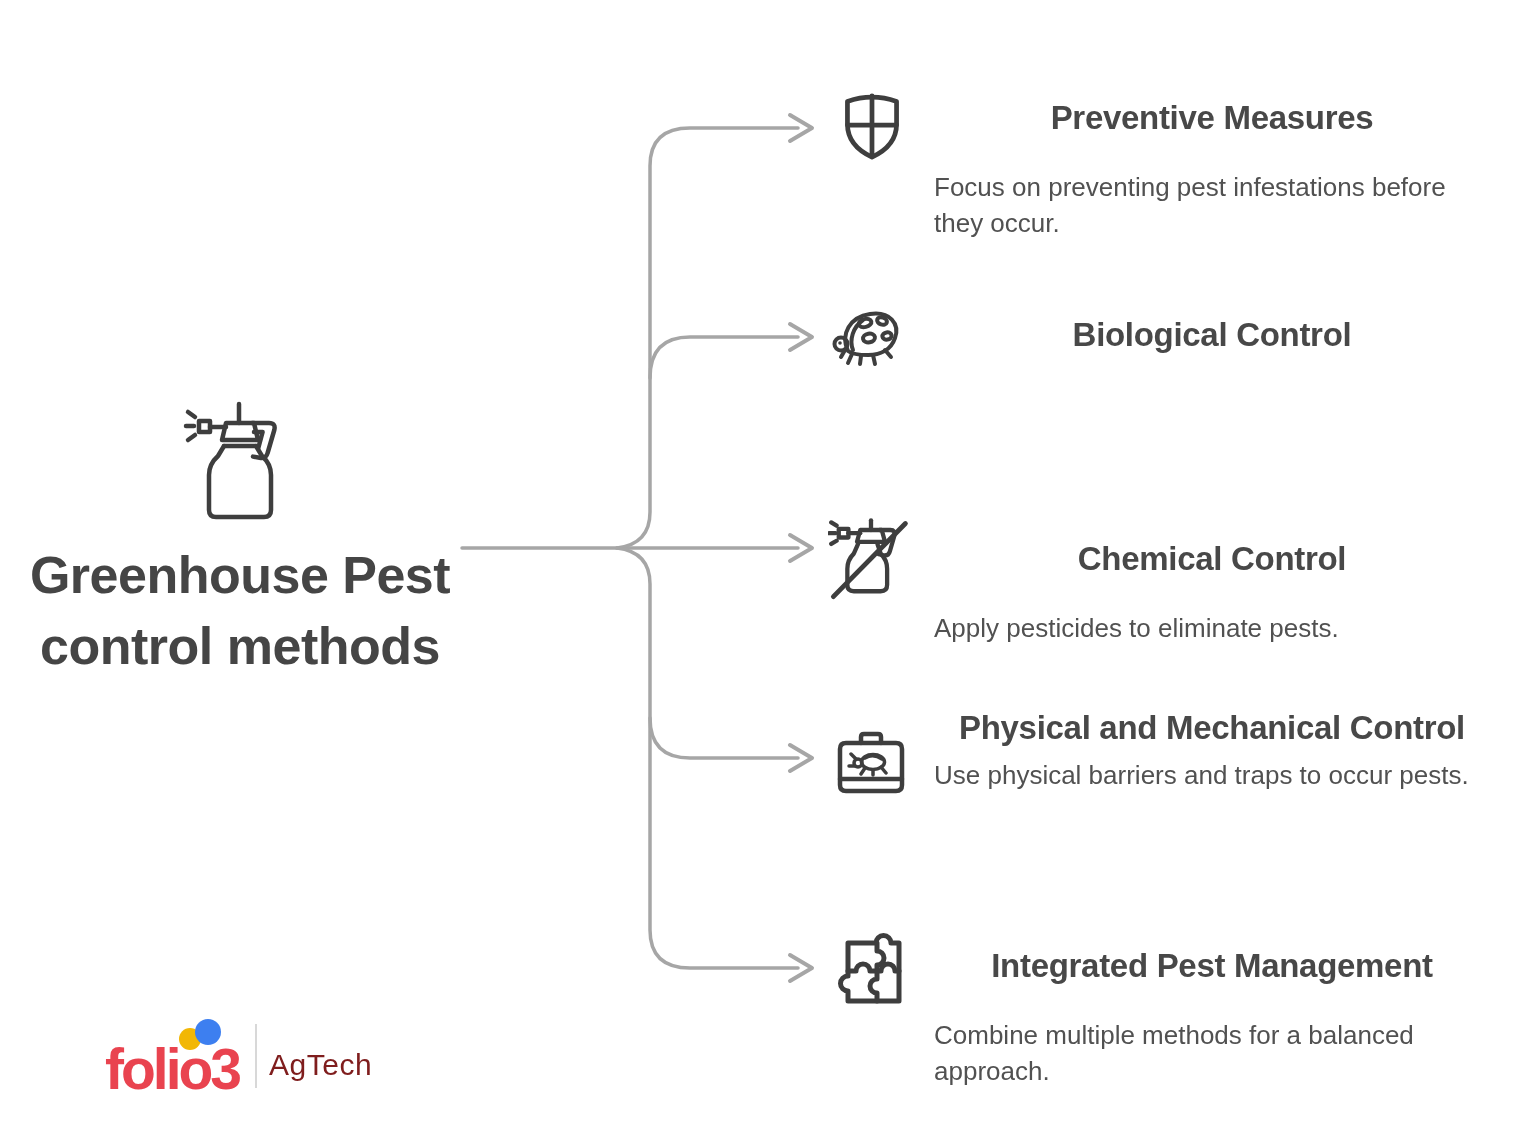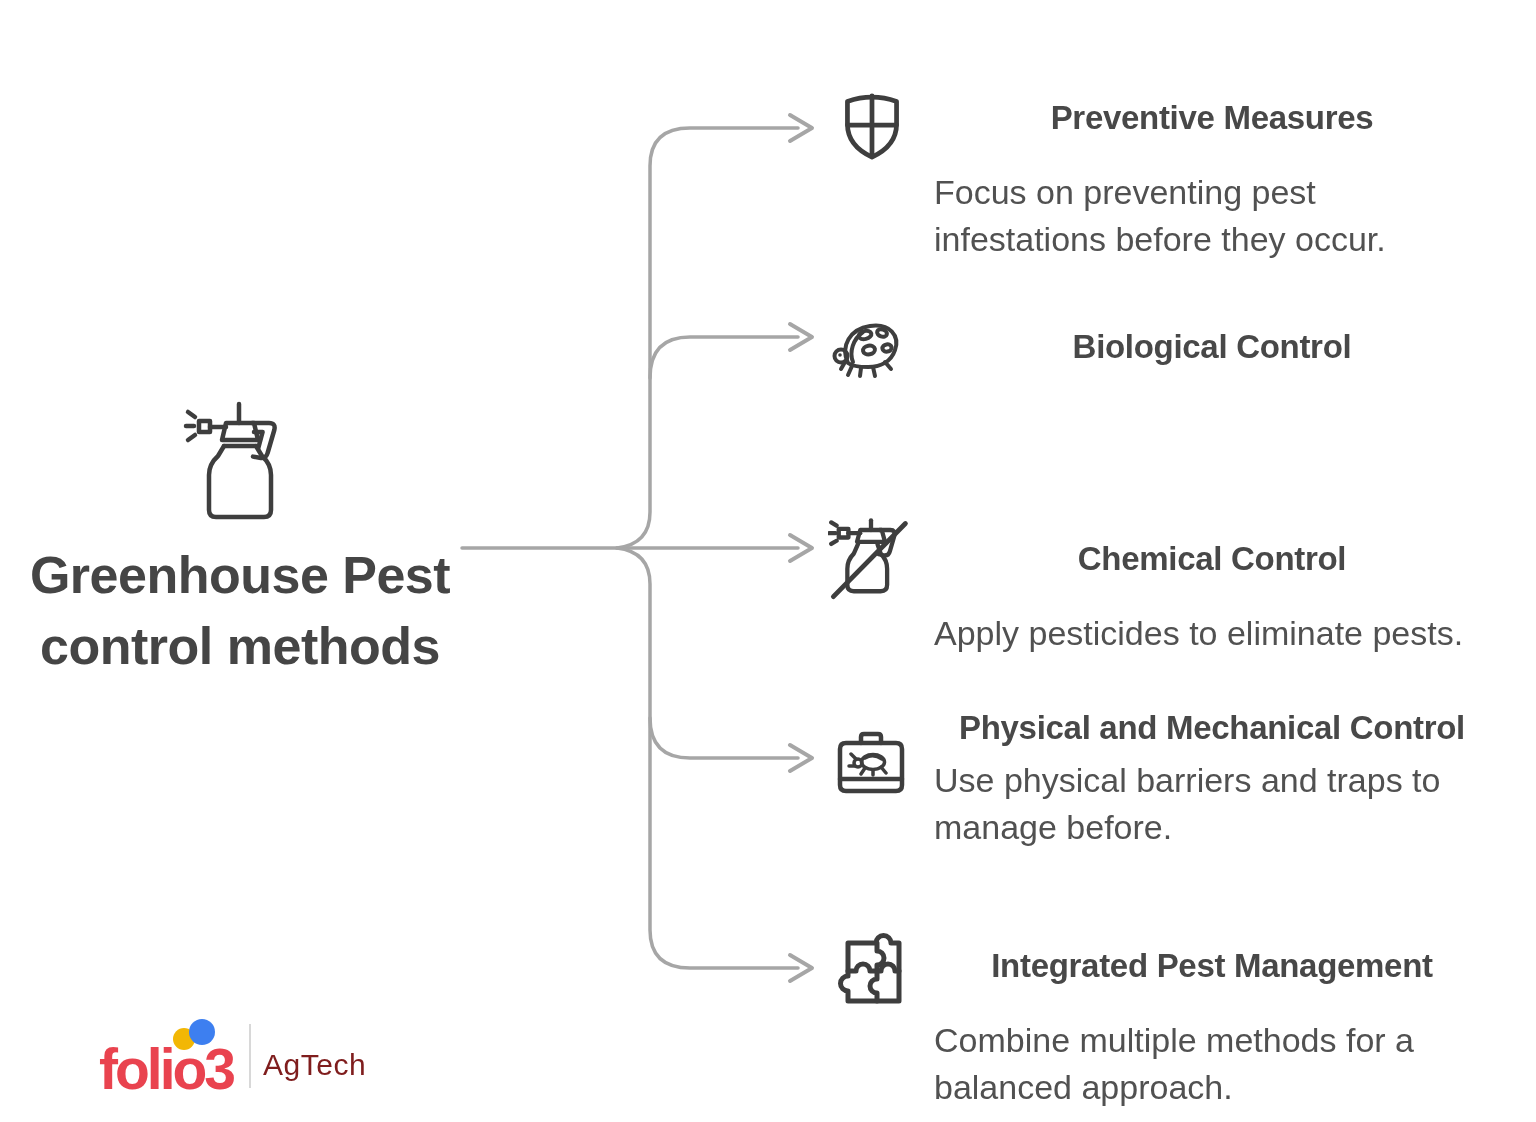--- a/index.html
+++ b/index.html
@@ -10,27 +10,27 @@
   
   .root-icon{position:absolute;left:182px;top:398px;width:120px;height:128px;}
   .root-title{position:absolute;left:28px;top:540px;width:424px;text-align:center;
     font-size:52px;font-weight:700;color:#454545;line-height:1.36;letter-spacing:-0.5px;}
 
   
   .branch{position:absolute;left:830px;width:690px;}
   .branch-icon{position:absolute;left:0;top:0;}
   .branch-text{margin-left:104px;width:556px;}
   .branch-title{font-size:33px;font-weight:700;color:#484848;margin:0;line-height:1.42;letter-spacing:-0.3px;text-align:center;}
-  .branch-desc{font-size:34px;color:#515151;margin:0;line-height:1.4;}
+  .branch-desc{font-size:26px;color:#515151;margin:0;line-height:1.4;}
 
   
   .ico{stroke:#3e3e3e;fill:none;stroke-linecap:round;stroke-linejoin:round;}
 
   
-  .logo{position:absolute;left:99px;top:1018px;width:330px;height:92px;text-decoration:underline;}
+  .logo{position:absolute;left:105px;top:1018px;width:330px;height:92px;text-decoration:underline;}
   .logo-brand{position:absolute;left:0;top:18px;font-size:57px;font-weight:800;
     letter-spacing:-3px;color:#e9434f;}
   .logo-dot-yellow{position:absolute;left:74px;top:10px;width:22px;height:22px;border-radius:50%;background:#f2b705;}
   .logo-dot-blue{position:absolute;left:90px;top:1px;width:26px;height:26px;border-radius:50%;background:#3d7ff0;}
   .logo-divider{position:absolute;left:150px;top:6px;width:2px;height:64px;background:#d8d8d8;}
   .logo-suffix{position:absolute;left:164px;top:30px;font-size:30px;font-weight:500;color:#7f1d1d;letter-spacing:0.5px;}
 </style>
 </head>
 <body>
 
@@ -78,21 +78,21 @@
         <path d="M10 13 Q36 4 62 13 V37 Q62 60 36 72 Q10 60 10 37 Z"></path>
         <path d="M10 38 H62 M36 7 V71"></path>
       </svg>
     </div>
     <div class="branch-text">
       <h3 class="branch-title">Preventive Measures</h3>
       <p class="branch-desc" style="margin-top:27px;">Focus on preventing pest infestations before they occur.</p>
     </div>
   </div>
 
-  <div class="branch" style="top:312px;margin-top:12px;">
+  <div class="branch" style="top:312px;">
     <div class="branch-icon" style="left:0;top:-8px;">
       <svg class="ico" viewBox="0 0 80 66" width="80" height="66" stroke-width="4">
         <circle cx="11" cy="40" r="6.5"></circle>
         <circle cx="10" cy="39" r="1.8" fill="#3e3e3e" stroke="none"></circle>
         <path d="M18 47 C10 30 20 13 40 10 C60 7 70 20 65 34 C61 46 50 51 38 51 C29 51 22 50 18 47 Z"></path>
         <path d="M23 46 C19 36 23 23 33 16"></path>
         <ellipse cx="35" cy="19" rx="6.5" ry="4" transform="rotate(-14 35 19)"></ellipse>
         <ellipse cx="52" cy="17" rx="5" ry="3.6" transform="rotate(18 52 17)"></ellipse>
         <ellipse cx="57" cy="32" rx="4.6" ry="3.6" transform="rotate(-8 57 32)"></ellipse>
         <ellipse cx="39" cy="34" rx="6" ry="4.4" transform="rotate(-10 39 34)"></ellipse>
@@ -129,21 +129,21 @@
         <path d="M27 18 V12 Q27 9 30 9 H44 Q47 9 47 12 V18"></path>
         <path d="M12 18 H62 Q68 18 68 24 V60 Q68 66 62 66 H12 Q6 66 6 60 V24 Q6 18 12 18 Z"></path>
         <path d="M6 54 H68"></path>
         <ellipse cx="39" cy="37" rx="11.5" ry="7.5" stroke-width="3.5"></ellipse>
         <circle cx="24" cy="38" r="4" stroke-width="3.5"></circle>
         <path d="M22 34 L17 29 M21 41 L15 41 M31 43 L27 49 M39 45 L39 50 M47 42 L52 48 M31 33 Q39 28 48 34" stroke-width="3.5"></path>
       </svg>
     </div>
     <div class="branch-text">
       <h3 class="branch-title">Physical and Mechanical Control</h3>
-      <p class="branch-desc" style="margin-top:5px;">Use physical barriers and traps to manage before.</p>
+      <p class="branch-desc" style="margin-top:5px;">Use physical barriers and traps to occur pests.</p>
     </div>
   </div>
 
   <div class="branch" style="top:943px;">
     <div class="branch-icon" style="left:6px;top:-14px;">
       <svg class="ico" viewBox="0 0 74 80" width="74" height="80" stroke-width="5">
         <path d="M12 14 H40 A7.5 7.5 0 0 1 55 14 H63 V72 H12 V62 A7.5 7.5 0 0 1 12 47 Z"></path>
         <path d="M41 14 V22 A7 7 0 0 1 41 36 V42"></path>
         <path d="M12 42 H20 A7 7 0 0 1 34 42 H45 A7 7 0 0 1 59 42 H63"></path>
         <path d="M41 42 V50 A7 7 0 0 0 41 64 V72"></path>

